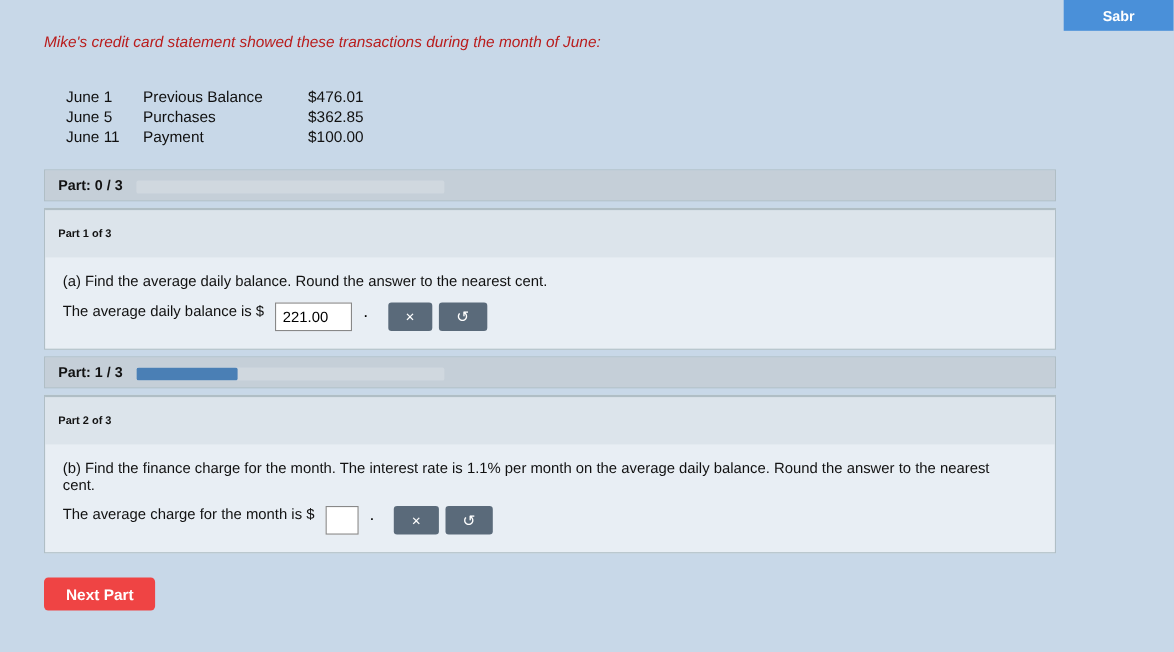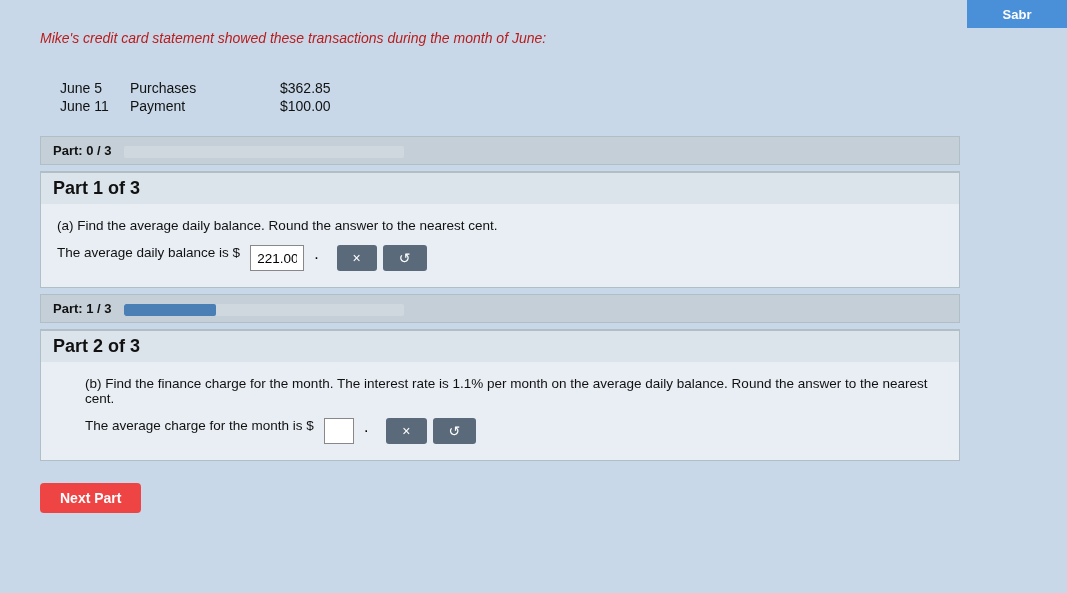--- a/index.html
+++ b/index.html
@@ -95,22 +95,22 @@
       overflow: hidden;
     }
     .progress-bar-fill {
       height: 100%;
       background: #4a7fb5;
       border-radius: 2px;
     }
 
     .part-subheader {
       background: #dce4eb;
-      padding: 5px 12px;
-      font-size: 18px;
+      padding: 16px 12px;
+      font-size: 10px;
       font-weight: bold;
       color: #111;
       border-top: 1px solid #b0bec5;
     }
 
     .part-body {
       padding: 14px 16px 16px 16px;
     }
 
     .question-text {
@@ -126,21 +126,21 @@
 
     .answer-label {
       font-size: 13.5px;
       color: #111;
     }
     .answer-input {
       border: 1px solid #888;
       padding: 2px 6px;
       font-size: 13.5px;
       background: white;
-      width: 54px;
+      width: 70px;
       outline: none;
     }
     .answer-input.narrow {
       width: 30px;
     }
 
     .action-btn-group {
       display: flex;
       gap: 6px;
       margin-left: 8px;
@@ -162,37 +162,41 @@
       padding: 7px 20px;
       font-size: 14px;
       font-weight: bold;
       cursor: pointer;
       border-radius: 4px;
       margin-top: 16px;
     }
 
     .part-2-body {
       padding: 14px 28px 16px 16px;
-      margin-left: 28px;
     }
   </style>
 </head>
 <body>
 
 <div class="top-bar">
   <span class="top-bar-label">Sabr</span>
 </div>
 
 <div class="main-content">
 
   
   <div class="problem-statement">Mike's credit card statement showed these transactions during the month of June:</div>
 
   
   <div class="transactions-table">
+    <div class="transaction-row">
+      <span class="trans-col1">June 1</span>
+      <span class="trans-col2">Previous Balance</span>
+      <span class="trans-col3">$476.01</span>
+    </div>
     <div class="transaction-row">
       <span class="trans-col1">June 5</span>
       <span class="trans-col2">Purchases</span>
       <span class="trans-col3">$362.85</span>
     </div>
     <div class="transaction-row">
       <span class="trans-col1">June 11</span>
       <span class="trans-col2">Payment</span>
       <span class="trans-col3">$100.00</span>
     </div>

